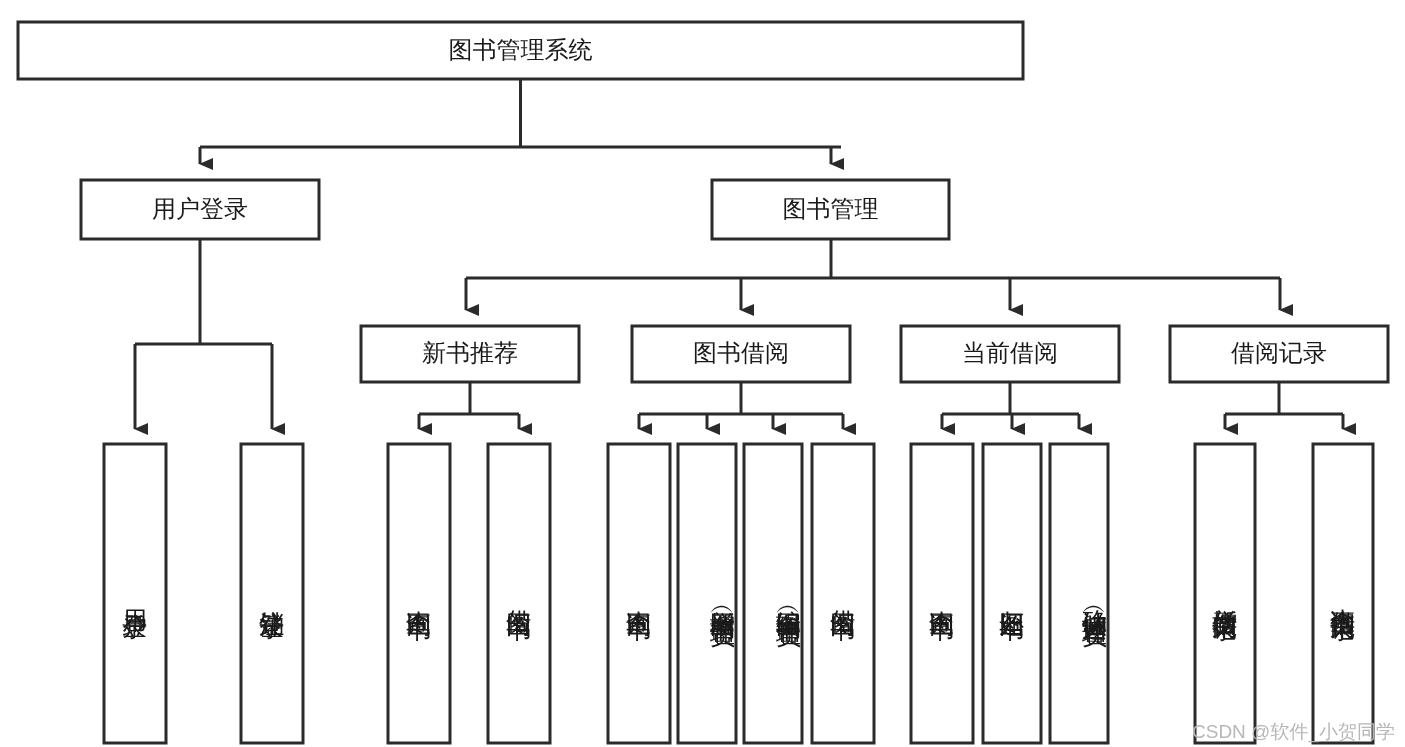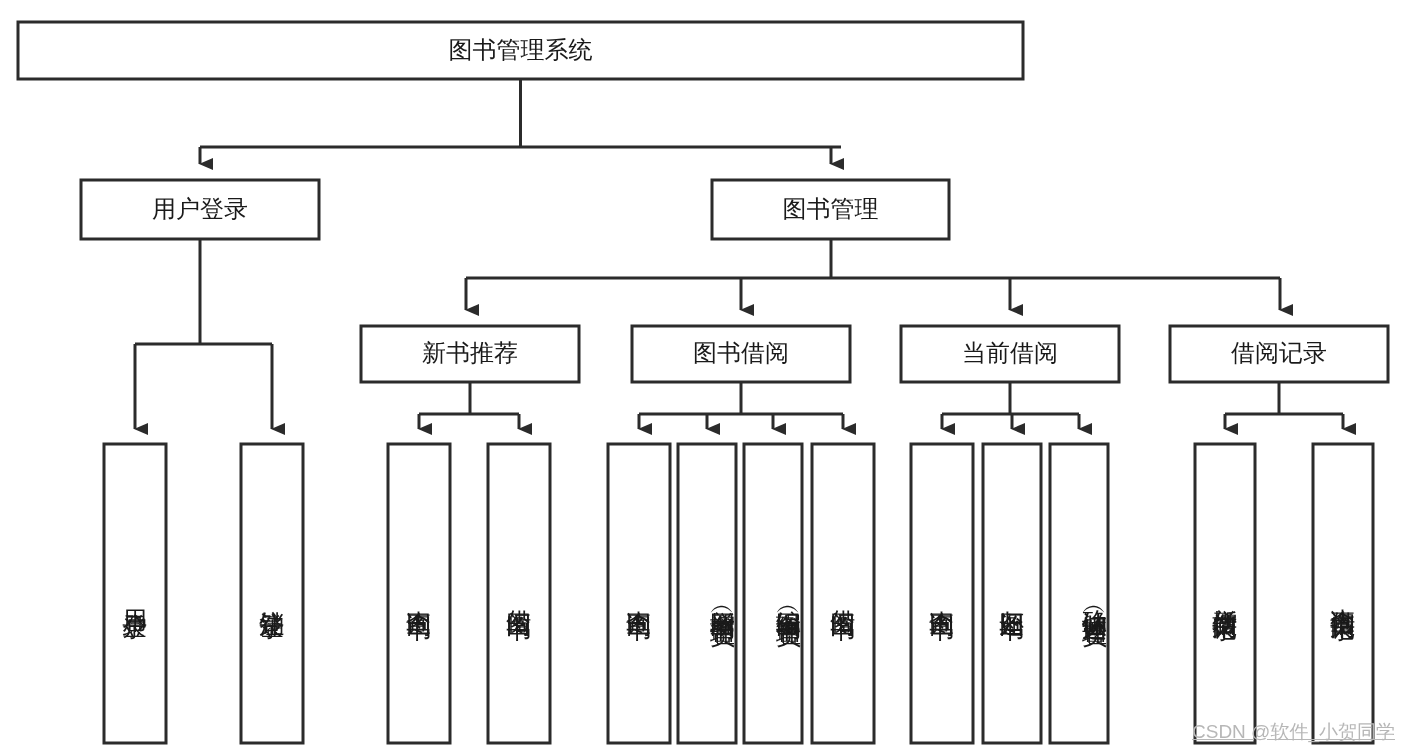--- a/index.html
+++ b/index.html
@@ -64,21 +64,20 @@
     text-align: center;
     white-space: nowrap;
     pointer-events: none;
   }
   .watermark {
     position: absolute;
     font-family: "Liberation Sans", "DejaVu Sans", sans-serif;
     font-size: 19px;
     color: #b7b7b7;
     white-space: nowrap;
-    text-decoration: underline;
   }
 </style>
 </head>
 <body>
 
 <div id="diagram-root">
 
   <svg class="flow" viewBox="0 0 1405 747">
     <defs>
       <marker id="arrow" viewBox="0 0 12 14" refX="6" refY="13" markerWidth="12" markerHeight="14" orient="auto-start-reverse" markerUnits="userSpaceOnUse">

